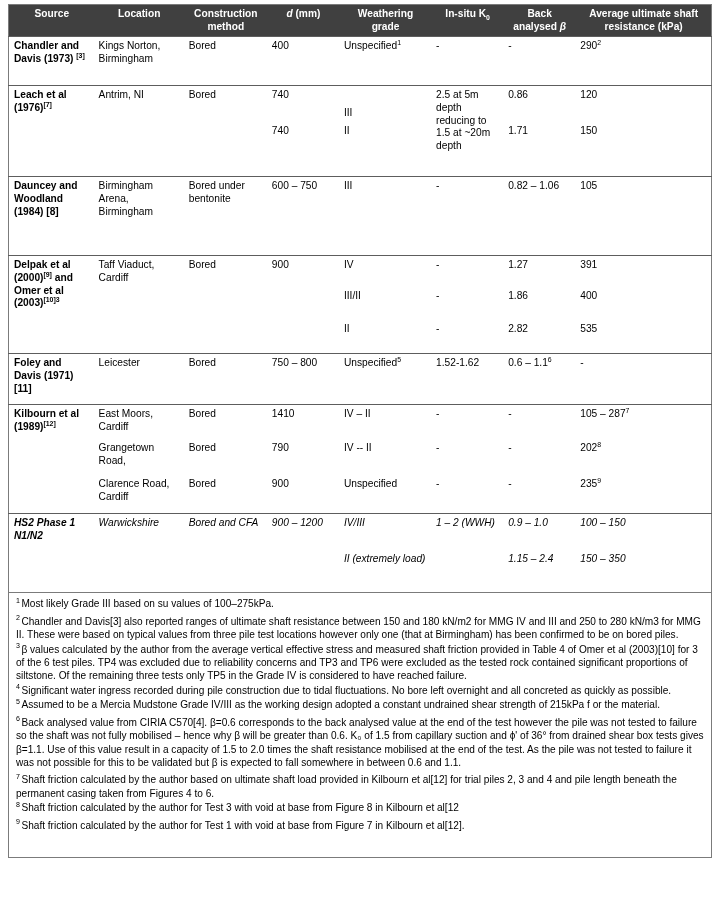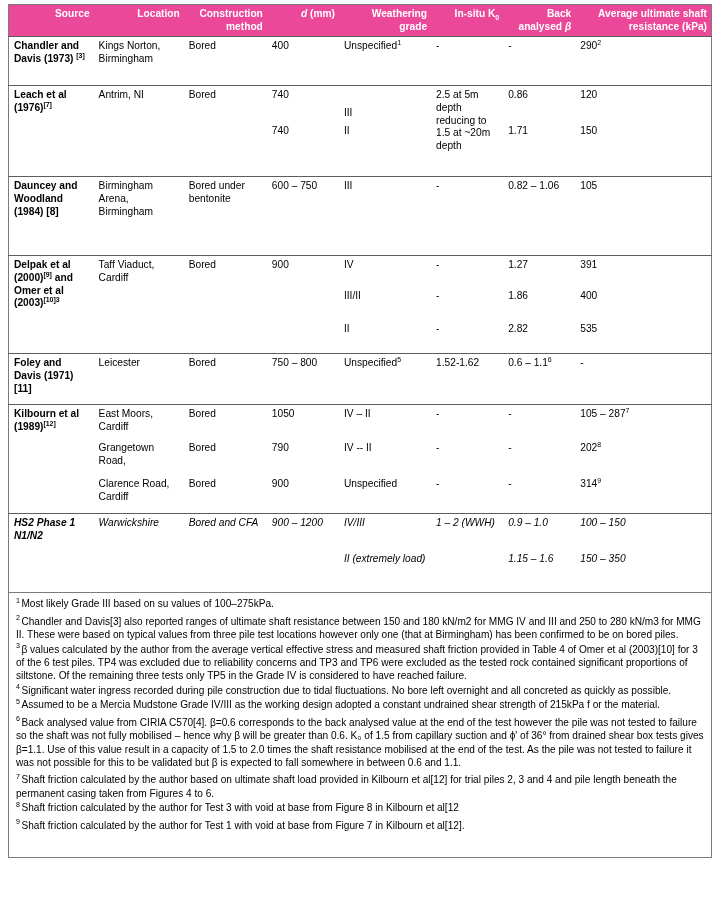--- a/index.html
+++ b/index.html
@@ -29,25 +29,25 @@
   }
   table.tbl td, table.tbl th {
     vertical-align: top;
     padding: 3px 4px 3px 5px;
     font-size: 10.2px;
     line-height: 1.24;
     border: 0;
   }
   
   thead th {
-    background: #ec4899;
+    background: #404040;
     color: #ffffff;
     font-weight: bold;
     font-size: 10.6px;
-    text-align: right;
+    text-align: center;
     padding-top: 6px;
     padding-bottom: 16px;
     line-height: 1.26;
   }
   
   tr.grp > td {
     border-top: 1.6px solid #5d5d5d;
   }
   
   td.subrule {
@@ -197,21 +197,21 @@
         <td><span>Unspecified</span><sup>5</sup></td>
         <td>1.52-1.62</td>
         <td><span>0.6 – 1.1</span><sup>6</sup></td>
         <td>-</td>
       </tr>
 
       <tr class="grp">
         <td class="c0" rowspan="3"><span>Kilbourn et al (1989)</span><sup>[12]</sup></td>
         <td style="height:28px">East Moors, Cardiff</td>
         <td>Bored</td>
-        <td>1050</td>
+        <td>1410</td>
         <td>IV – II</td>
         <td>-</td>
         <td>-</td>
         <td><span>105 – 287</span><sup>7</sup></td>
       </tr>
       <tr>
         <td class="subrule" style="height:30px">Grangetown Road,</td>
         <td class="subrule">Bored</td>
         <td class="subrule">790</td>
         <td class="subrule">IV -- II</td>
@@ -219,36 +219,36 @@
         <td class="subrule">-</td>
         <td class="subrule"><span>202</span><sup>8</sup></td>
       </tr>
       <tr>
         <td class="subrule" style="height:32px">Clarence Road, Cardiff</td>
         <td class="subrule">Bored</td>
         <td class="subrule">900</td>
         <td class="subrule">Unspecified</td>
         <td class="subrule">-</td>
         <td class="subrule">-</td>
-        <td class="subrule"><span>314</span><sup>9</sup></td>
+        <td class="subrule"><span>235</span><sup>9</sup></td>
       </tr>
 
       <tr class="grp ital">
         <td class="c0" rowspan="2">HS2 Phase 1 N1/N2</td>
         <td rowspan="2">Warwickshire</td>
         <td rowspan="2">Bored and CFA</td>
         <td rowspan="2">900 – 1200</td>
         <td style="height:30px">IV/III</td>
         <td rowspan="2">1 – 2 (WWH)</td>
         <td>0.9 – 1.0</td>
         <td>100 – 150</td>
       </tr>
       <tr class="ital">
         <td class="subrule" style="height:36px">II (extremely load)</td>
-        <td class="subrule">1.15 – 1.6</td>
+        <td class="subrule">1.15 – 2.4</td>
         <td class="subrule">150 – 350</td>
       </tr>
 
     </tbody>
   </table>
 
   <div class="notes">
     <p class="note"><span class="mk">1</span><span>Most likely Grade III based on su values of 100–275kPa.</span></p>
     <p class="note gap"><span class="mk">2</span><span>Chandler and Davis[3] also reported ranges of ultimate shaft resistance between 150 and 180 kN/m2 for MMG IV and III and 250 to 280 kN/m3 for MMG II. These were based on typical values from three pile test locations however only one (that at Birmingham) has been confirmed to be on bored piles.</span></p>
     <p class="note"><span class="mk">3</span><span>β values calculated by the author from the average vertical effective stress and measured shaft friction provided in Table 4 of Omer et al (2003)[10] for 3 of the 6 test piles. TP4 was excluded due to reliability concerns and TP3 and TP6 were excluded as the tested rock contained significant proportions of siltstone. Of the remaining three tests only TP5 in the Grade IV is considered to have reached failure.</span></p>

